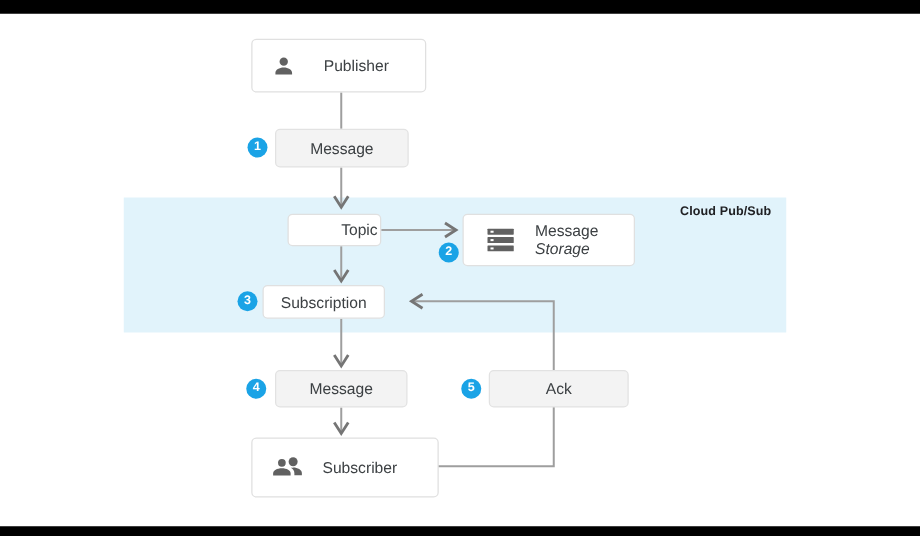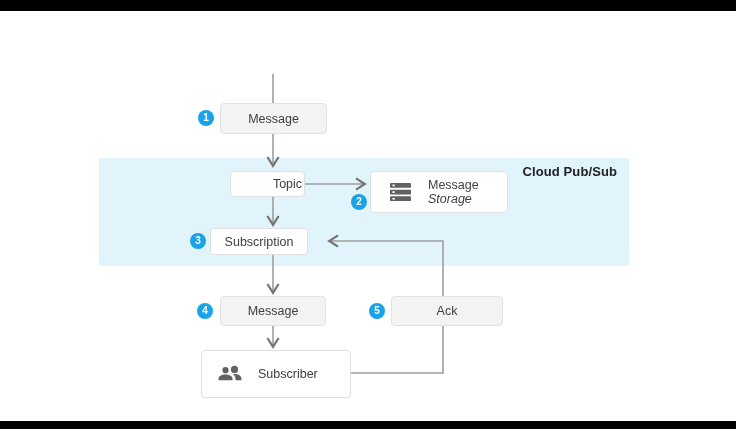--- a/index.html
+++ b/index.html
@@ -9,21 +9,21 @@
   }
   .letterbox{position:absolute;left:0;width:736px;background:#000;}
   .letterbox.top{top:0;height:11px;}
   .letterbox.bottom{top:421px;height:8px;}
   .region{
     position:absolute;left:99px;top:158px;width:530px;height:108px;
     background:#e1f3fb;
   }
   .region-label{
     position:absolute;top:6px;right:12px;
-    font-size:13px;font-weight:bold;color:#202124;letter-spacing:.1px;
+    font-size:10px;font-weight:bold;color:#202124;letter-spacing:.1px;
   }
   svg.connectors{position:absolute;left:0;top:0;z-index:2;}
   .node{
     position:absolute;z-index:3;box-sizing:border-box;
     display:flex;align-items:center;justify-content:center;
     background:#ffffff;border:1px solid #e0e0e0;border-radius:4px;
     font-size:12.5px;color:#3c4043;
   }
   .node.muted{background:#f3f3f3;border-color:#e2e2e2;}
   .node.lefty{justify-content:flex-start;padding-left:15px;}
@@ -59,20 +59,29 @@
       <line x1="273" y1="74" x2="273" y2="103"></line>
       <line x1="273" y1="134" x2="273" y2="165" marker-end="url(#arrow)"></line>
       <line x1="305" y1="184" x2="364" y2="184" marker-end="url(#arrow)"></line>
       <line x1="273" y1="197" x2="273" y2="224" marker-end="url(#arrow)"></line>
       <line x1="273" y1="255" x2="273" y2="292" marker-end="url(#arrow)"></line>
       <line x1="273" y1="326" x2="273" y2="346" marker-end="url(#arrow)"></line>
       <path d="M343,373 L443,373 L443,241 L330,241" marker-end="url(#arrow)"></path>
     </g>
   </svg>
 
+  <div class="node lefty" style="left:201px;top:31px;width:140px;height:43px;">
+    <span class="icon" style="margin-right:22px;">
+      <svg width="20" height="20" viewBox="0 0 24 24" fill="#616161">
+        <circle cx="12" cy="7.6" r="4"></circle>
+        <path d="M12 13.2c-4.4 0-8 2.2-8 5V20h16v-1.8c0-2.8-3.6-5-8-5z"></path>
+      </svg>
+    </span>
+    <span class="label">Publisher</span>
+  </div>
 
   <div class="node muted" style="left:220px;top:103px;width:107px;height:31px;">
     <span class="label">Message</span>
   </div>
   <div class="badge" style="left:198px;top:110px;">1</div>
 
   <div class="node" style="left:230px;top:171px;width:75px;height:26px;padding-left:40px;">
     <span class="label">Topic</span>
   </div>
 

